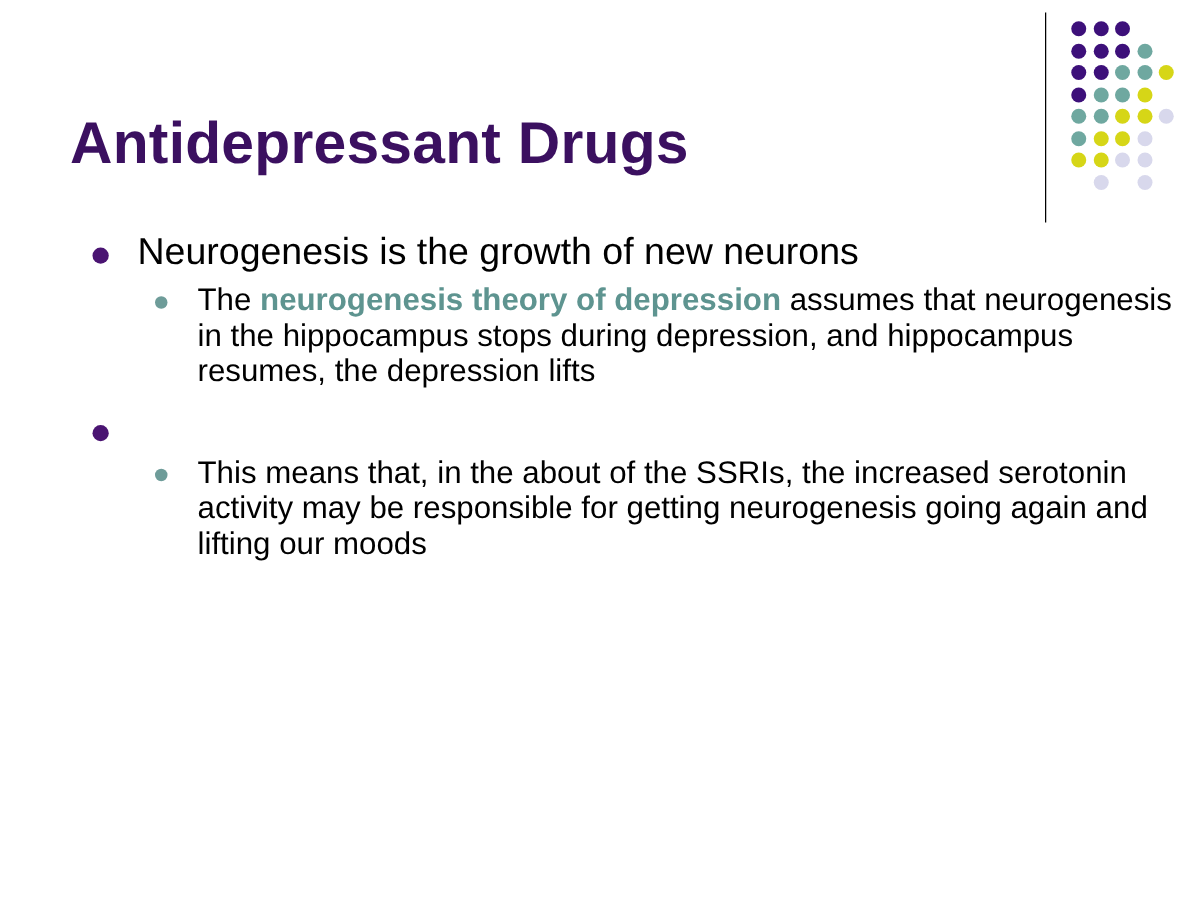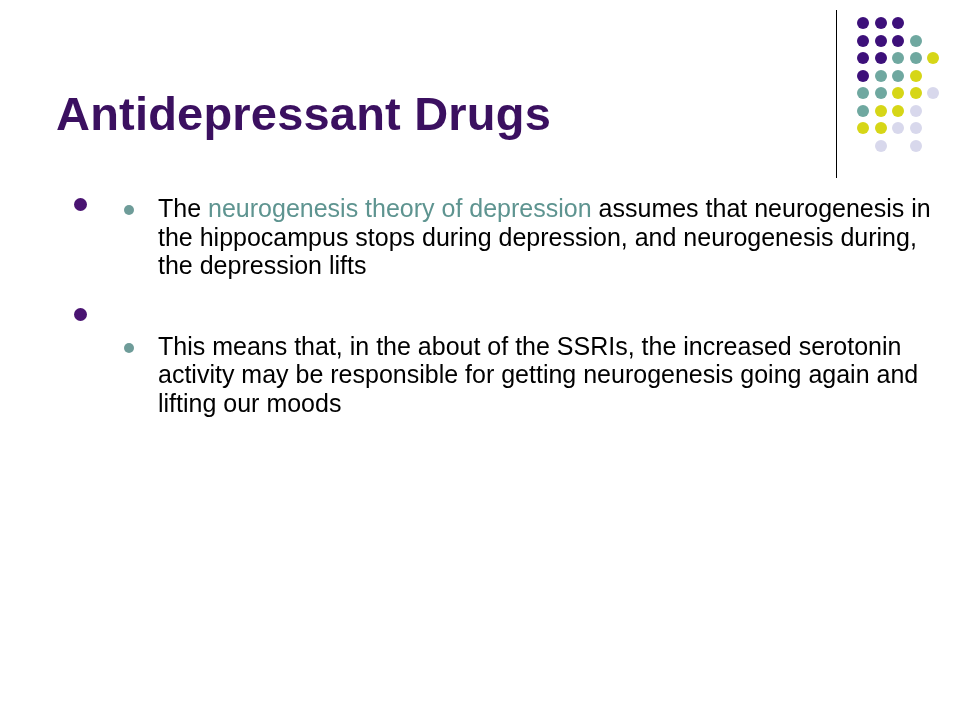--- a/index.html
+++ b/index.html
@@ -95,21 +95,21 @@
     left: 14px;
     top: 11px;
     width: 10px;
     height: 10px;
     border-radius: 50%;
     background: #6E9C99;
   }
 
   .hl {
     color: #5E9490;
-    font-weight: normal;
+    font-weight: bold;
   }
 
   .gap-sm { height: 6px; }
   .gap-md { height: 16px; }
   .gap-lg { height: 18px; }
 </style>
 </head>
 <body>
 
 <div class="slide">
@@ -150,27 +150,28 @@
         <div class="dot" style="left: 89.5px; top: 139.5px; background: rgb(216, 216, 236);"></div>
       </div>
   </div>
 
   <div class="title">Antidepressant Drugs</div>
 
   <div class="body">
 
     <div class="lvl1">
       <span class="marker"></span>
+      <span>Neurogenesis is the growth of new neurons</span>
     </div>
 
     <div class="gap-sm"></div>
 
     <div class="lvl2">
       <span class="marker"></span>
-      <span>The </span><span class="hl">neurogenesis theory of depression</span><span> assumes that neurogenesis in the hippocampus stops during depression, and neurogenesis during, the depression lifts</span>
+      <span>The </span><span class="hl">neurogenesis theory of depression</span><span> assumes that neurogenesis in the hippocampus stops during depression, and hippocampus resumes, the depression lifts</span>
     </div>
 
     <div class="gap-md"></div>
 
     <div class="lvl1">
       <span class="marker"></span>
     </div>
 
     <div class="gap-md"></div>
 

